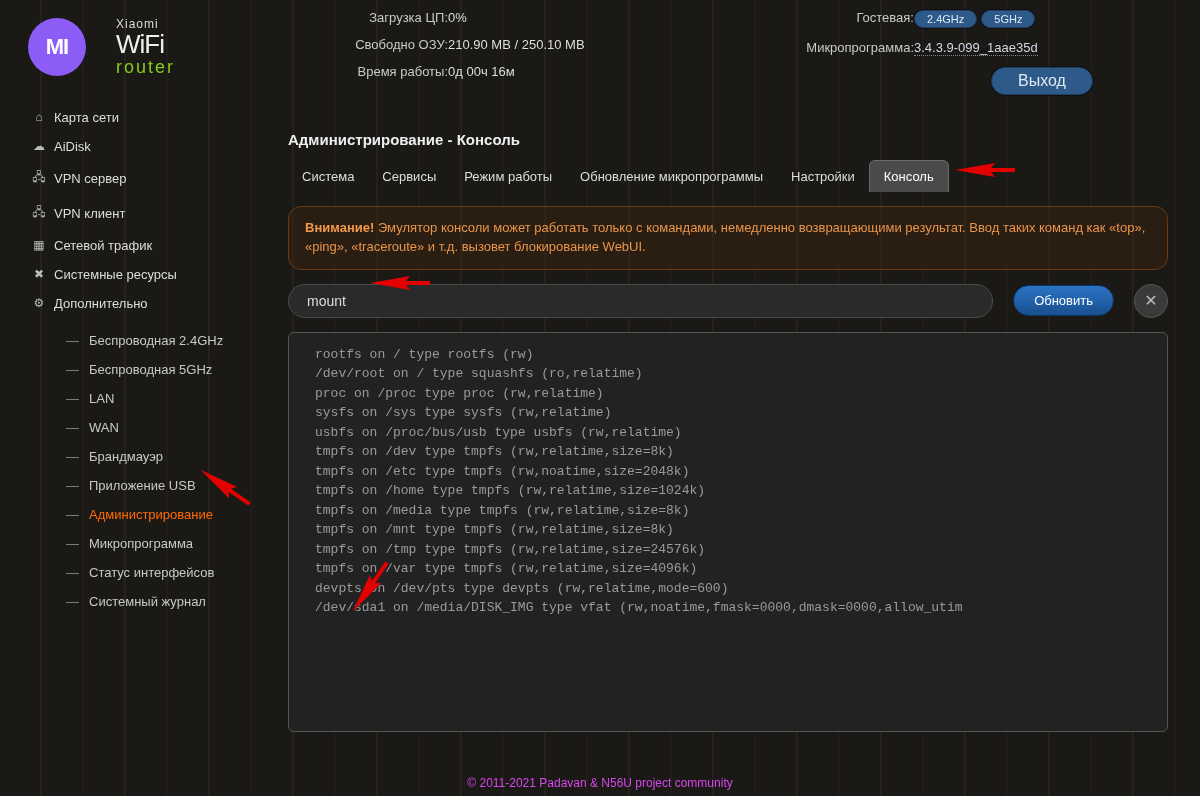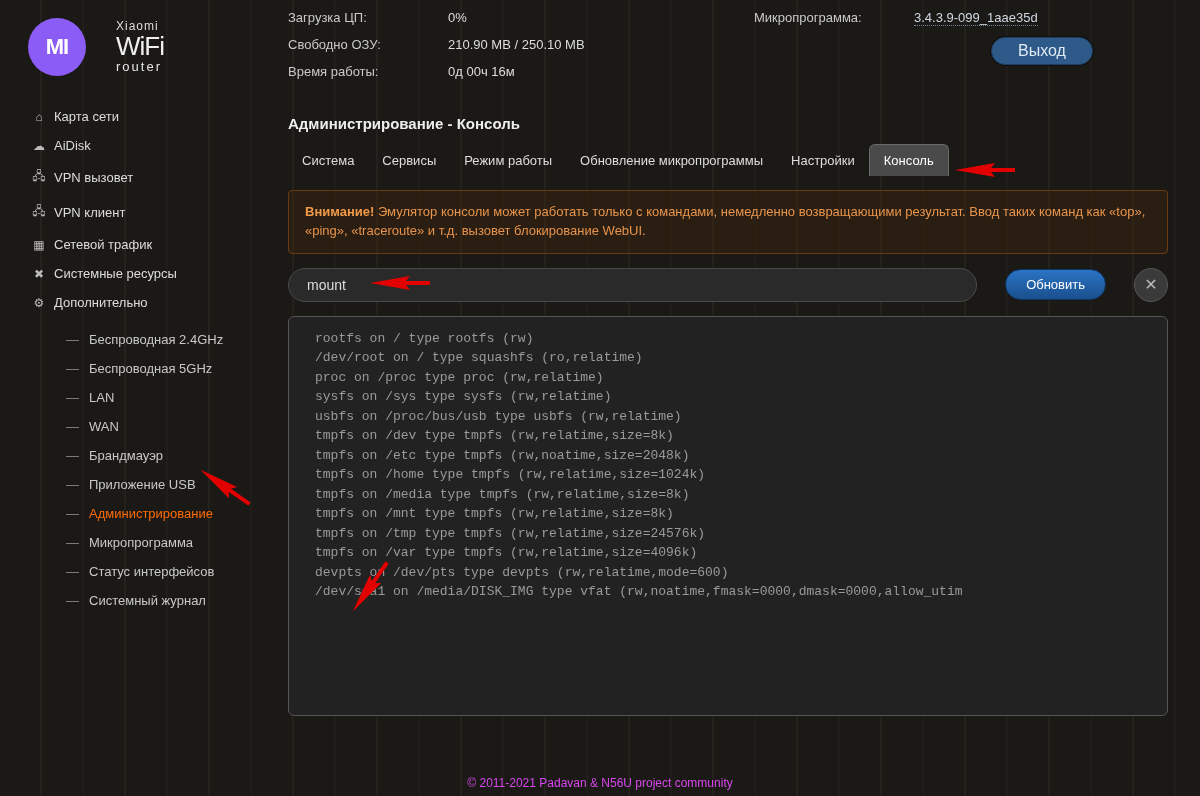--- a/index.html
+++ b/index.html
@@ -17,42 +17,42 @@
 .sidebar { width:260px; padding:10px 0 0 10px; }
 .logo { display:flex; align-items:center; gap:10px; padding:8px 8px 18px 18px; }
 .logo-badge {
   width:58px; height:58px; border-radius:50%; background:#8b5cf6;
   display:flex; align-items:center; justify-content:center;
   color:#fff; font-weight:bold; font-size:22px; letter-spacing:-1px;
 }
 .logo-text { line-height:1.05;margin-left:20px; }
 .logo-text .b1 { font-size:12px; color:#ddd; letter-spacing:1px; }
 .logo-text .b2 { font-size:26px; color:#eee; font-weight:500; letter-spacing:-1px; }
-.logo-text .b3 { font-size:13px; color:#e5e5e5; letter-spacing:2px; }
+.logo-text .b3 { font-size:18px; color:#84cc16; letter-spacing:2px; }
 
 .nav { margin-top:8px; }
 .nav-group-title {
   display:flex; align-items:center; gap:8px;
   padding:7px 10px 7px 22px; font-size:13px; color:#ddd;
   border-radius:4px; cursor:pointer;
 }
 .nav-sub {
   display:flex; align-items:center; gap:10px;
   padding:7px 10px 7px 56px; font-size:13px; color:#c8c8c8;
   border-radius:4px; cursor:pointer;
 }
 .nav-sub.active { color:#ff6b00; }
 .dash { color:#888; font-size:13px; }
 .ico { width:14px; display:inline-block; text-align:center; color:#bbb; font-size:12px; }
 
 
 .main { flex:1; padding:0 16px 0 10px; }
 .stats { display:flex; gap:18px; }
 .stats-col { flex:1; padding:4px 10px 10px 18px; }
-.statrow { display:flex; padding:6px 0; font-size:13px; }
+.statrow { display:flex; padding:6px 0; font-size:13px;text-align:right; }
 .statrow .lab { width:160px; color:#c9c9c9; }
 .statrow .val { color:#ddd; }
 .pill {
   display:inline-block; background:#2e5a8a; color:#dfe9f3;
   border:1px solid #1f3e60; border-radius:14px;
   padding:2px 12px; font-size:11px; margin-right:4px;
   box-shadow:0 0 0 1px rgba(0,0,0,.4);
 }
 .pill.big { padding:4px 26px; font-size:16px; }
 .fwlink { color:#cfd8e2; border-bottom:1px dotted #7a8694; }
@@ -66,25 +66,25 @@
   cursor:pointer;
 }
 .tab.active {
   background:#4a4a4a; color:#fff;
   border:1px solid #6a6a6a; border-bottom:none;
 }
 
 .warn {
   margin:4px 16px 14px 18px; padding:12px 16px;
   background:rgba(70,40,10,.35); border:1px solid #6a3b12;
-  border-radius:4px; color:#e9944c; font-size:13px; line-height:1.45;
+  border-radius:13px; color:#e9944c; font-size:13px; line-height:1.45;
 }
 .warn b { color:#f29a4a; }
 
-.cmdrow { display:flex; gap:28px; align-items:center; padding:0 16px 14px 18px; }
+.cmdrow { display:flex; gap:20px; align-items:center; padding:0 16px 14px 18px; }
 .cmdinput {
   flex:1; background:#2a2a2a; border:1px solid #4a4a4a; border-radius:20px;
   padding:8px 18px; color:#ddd; font-size:14px; outline:none;
 }
 .btn-refresh {
   background:linear-gradient(#2a74c4,#1a4f8e); color:#fff;
   border:1px solid #0d3668; border-radius:18px;
   padding:7px 20px; font-size:13px; cursor:pointer;
 }
 .btn-close {
@@ -132,21 +132,21 @@
         <div class="nav-group-title">
           <span class="ico">⌂</span>
           <span>Карта сети</span>
         </div>
         <div class="nav-group-title">
           <span class="ico">☁</span>
           <span>AiDisk</span>
         </div>
         <div class="nav-group-title">
           <span class="ico">🖧</span>
-          <span>VPN вызовет</span>
+          <span>VPN сервер</span>
         </div>
         <div class="nav-group-title">
           <span class="ico">🖧</span>
           <span>VPN клиент</span>
         </div>
         <div class="nav-group-title">
           <span class="ico">▦</span>
           <span>Сетевой трафик</span>
         </div>
         <div class="nav-group-title">
@@ -213,20 +213,24 @@
             <span class="lab">Свободно ОЗУ:</span>
             <span class="val">210.90 MB / 250.10 MB</span>
           </div>
           <div class="statrow">
             <span class="lab">Время работы:</span>
             <span class="val">0д 00ч 16м</span>
           </div>
         </div>
       <div class="stats-col">
         <div class="statrow">
+          <span class="lab">Гостевая:</span>
+          <span class="val" id="guest-pills"><span class="pill">2.4GHz</span><span class="pill">5GHz</span></span>
+        </div>
+        <div class="statrow">
           <span class="lab">Микропрограмма:</span>
           <span class="val"><span class="fwlink">3.4.3.9-099_1aae35d</span></span>
         </div>
         <div class="statrow" style="justify-content:center">
           <span class="lab"></span>
           <span class="pill big">Выход</span>
         </div>
       </div>
     </div>
 

